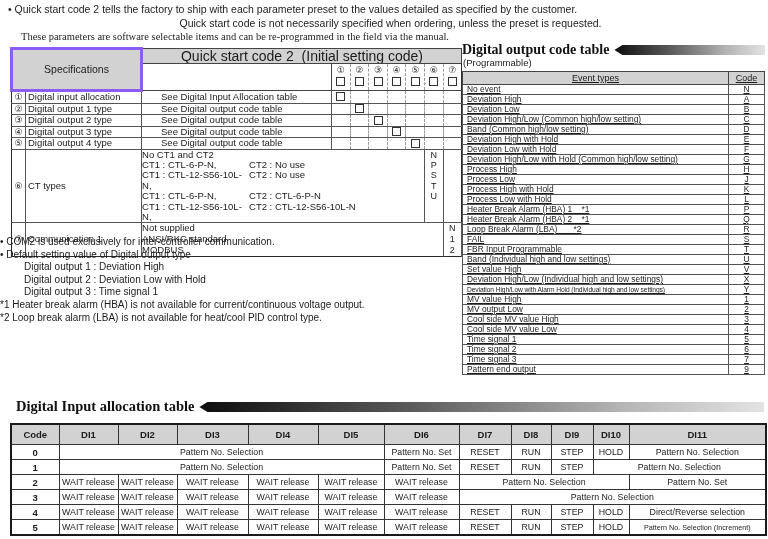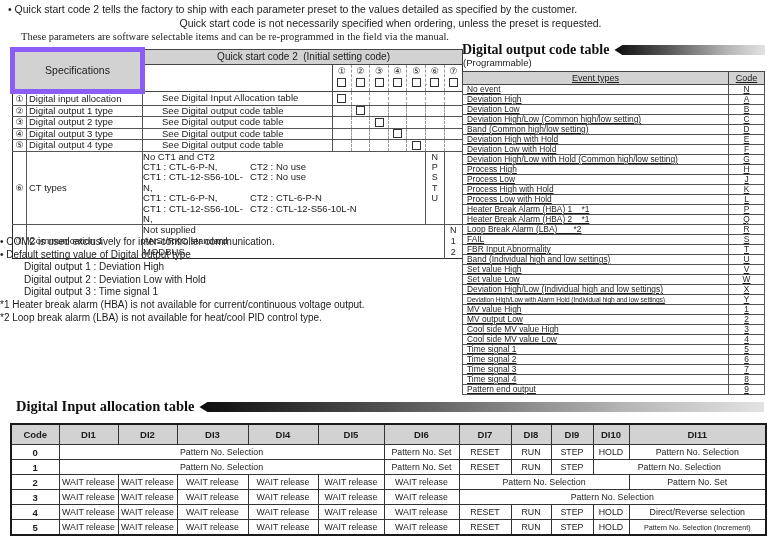--- a/index.html
+++ b/index.html
@@ -12,22 +12,22 @@
   
   #intro{position:absolute;left:8px;top:3px;font-size:10.5px;line-height:13.5px;width:756px;}
   #intro .l2{margin-left:9px;text-align:center;}
   #intro .l3{margin-left:13px;font-family:Liberation Serif, serif;}
 
   
   #qs{position:absolute;left:10px;top:47px;}
   #qs table{border-collapse:collapse;table-layout:fixed;width:450px;}
   #qs td,#qs th{padding:0;font-weight:normal;font-size:9.5px;line-height:10.5px;overflow:hidden;}
   #qs table{border:1.5px solid #2a2a2a;}
-  #qs .hdr1{background:#d2d2d2;border:1px solid #444;font-size:10px;text-align:center;height:14px;}
-  #qs th.spec{background:#d2d2d2;border:5px solid #8b5cf6;font-size:10.5px;text-align:center;}
+  #qs .hdr1{background:#d2d2d2;border:1px solid #444;font-size:14px;text-align:center;height:14px;}
+  #qs th.spec{background:#d2d2d2;border:3px solid #8b5cf6;font-size:10.5px;text-align:center;}
   #qs tr.numrow td{border-bottom:1px solid #444;height:26px;vertical-align:top;}
   #qs tr.numrow td.lead{border-right:1px solid #444;}
   #qs td.numcell{position:relative;text-align:center;}
   #qs td.numcell .cnum{font-size:9px;line-height:11px;margin-top:1px;}
   #qs .box{display:inline-block;width:7px;height:7px;border:1px solid #333;background:#fff;vertical-align:middle;}
   #qs .hy{position:absolute;left:-2px;top:14px;font-size:9px;color:#333;}
   #qs td.numcell + td.numcell{border-left:1px dashed #9a9a9a;}
   #qs tr.drow{height:11px;}
   #qs tr.drow td{border-top:1px solid #555;}
   #qs td.num{text-align:center;font-size:9px;border-right:1px solid #555;}
@@ -318,36 +318,32 @@
         </tr>
   <tr>
           <td>Loop Break Alarm (LBA)&nbsp;&nbsp;&nbsp;&nbsp;&nbsp;&nbsp;&nbsp;*2</td>
           <td class="code">R</td>
         </tr>
   <tr>
           <td>FAIL</td>
           <td class="code">S</td>
         </tr>
   <tr>
-          <td>FBR Input Abnormality</td>
+          <td>FBR Input Programmable</td>
           <td class="code">T</td>
         </tr>
   <tr>
           <td>Band (Individual high and low settings)</td>
           <td class="code">U</td>
         </tr>
   <tr>
           <td>Set value High</td>
           <td class="code">V</td>
         </tr>
   <tr>
-          <td>Set value Low</td>
-          <td class="code">W</td>
-        </tr>
-  <tr>
           <td>Deviation High/Low (Individual high and low settings)</td>
           <td class="code">X</td>
         </tr>
   <tr>
           <td class="sm">Deviation High/Low with Alarm Hold (Individual high and low settings)</td>
           <td class="code">Y</td>
         </tr>
   <tr>
           <td>MV value High</td>
           <td class="code">1</td>
@@ -368,24 +364,20 @@
           <td>Time signal 1</td>
           <td class="code">5</td>
         </tr>
   <tr>
           <td>Time signal 2</td>
           <td class="code">6</td>
         </tr>
   <tr>
           <td>Time signal 3</td>
           <td class="code">7</td>
-        </tr>
-  <tr>
-          <td>Time signal 4</td>
-          <td class="code">8</td>
         </tr>
   <tr>
           <td>Pattern end output</td>
           <td class="code">9</td>
         </tr>
 </tbody>
     </table>
 </div>
 
 <div id="inhead" class="sechead">

